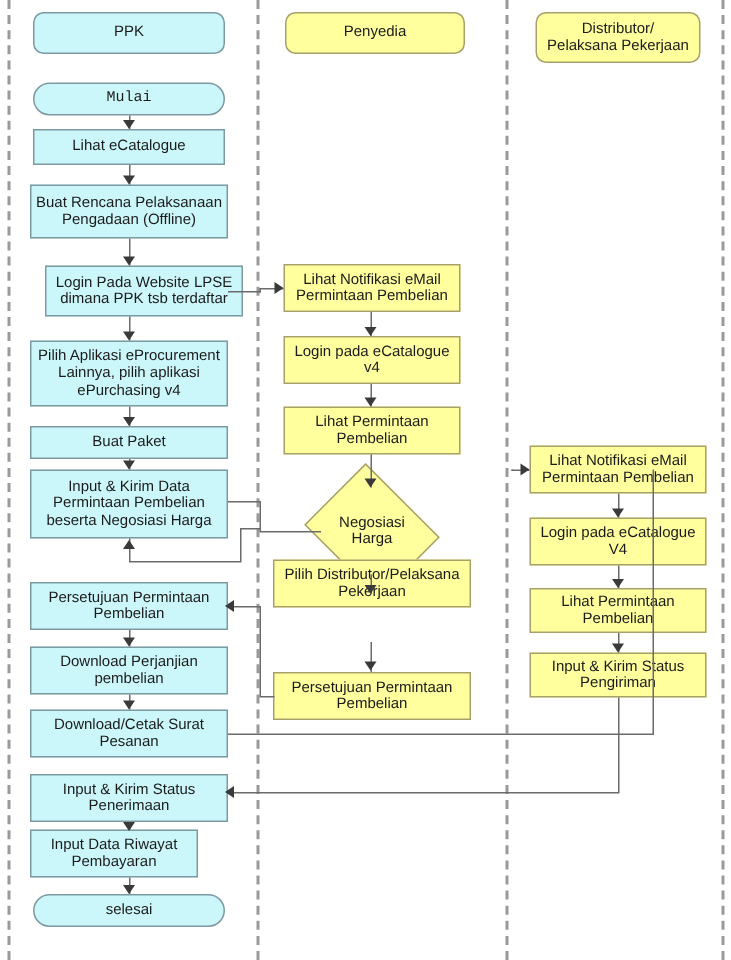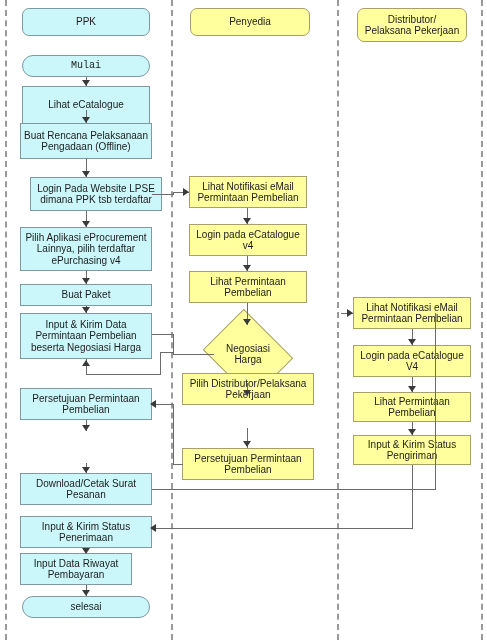--- a/index.html
+++ b/index.html
@@ -41,34 +41,35 @@
 
   <div class="node yellow lane-head" style="left:190px;top:8px;width:120px;height:28px;">Penyedia</div>
 
   <div class="node yellow lane-head" style="left:357px;top:8px;width:110px;height:34px;flex-direction:column;">
     <span>Distributor/</span>
     <span>Pelaksana Pekerjaan</span>
   </div>
 
   <div class="node blue term" style="left:22px;top:55px;width:128px;height:22px;font-family:Liberation Mono, monospace;">Mulai</div>
 
-  <div class="node blue proc" style="left:22px;top:86px;width:128px;height:38px;">Lihat eCatalogue</div>
+  <div class="node blue proc" style="left:22px;top:86px;width:128px;height:24px;">Lihat eCatalogue</div>
 
   <div class="node blue proc" style="left:20px;top:123px;width:132px;height:36px;">Buat Rencana Pelaksanaan Pengadaan (Offline)</div>
 
   <div class="node blue proc" style="left:20px;top:177px;width:132px;height:34px;margin-left:10px;">Login Pada Website LPSE dimana PPK tsb terdaftar</div>
 
-  <div class="node blue proc" style="left:20px;top:227px;width:132px;height:44px;">Pilih Aplikasi eProcurement Lainnya, pilih terdaftar ePurchasing v4</div>
+  <div class="node blue proc" style="left:20px;top:227px;width:132px;height:44px;">Pilih Aplikasi eProcurement Lainnya, pilih aplikasi ePurchasing v4</div>
 
   <div class="node blue proc" style="left:20px;top:284px;width:132px;height:22px;">Buat Paket</div>
 
   <div class="node blue proc" style="left:20px;top:313px;width:132px;height:46px;">Input &amp; Kirim Data Permintaan Pembelian beserta Negosiasi Harga</div>
 
   <div class="node blue proc" style="left:20px;top:388px;width:132px;height:32px;">Persetujuan Permintaan Pembelian</div>
 
+  <div class="node blue proc" style="left:20px;top:431px;width:132px;height:32px;">Download Perjanjian pembelian</div>
 
   <div class="node blue proc" style="left:20px;top:473px;width:132px;height:32px;">Download/Cetak Surat Pesanan</div>
 
   <div class="node blue proc" style="left:20px;top:516px;width:132px;height:32px;">Input &amp; Kirim Status Penerimaan</div>
 
   <div class="node blue proc" style="left:20px;top:553px;width:112px;height:32px;text-align:center;">Input Data Riwayat Pembayaran</div>
 
   <div class="node blue term" style="left:22px;top:596px;width:128px;height:22px;">selesai</div>
 
   <div class="node yellow proc" style="left:189px;top:176px;width:118px;height:32px;">Lihat Notifikasi eMail Permintaan Pembelian</div>

